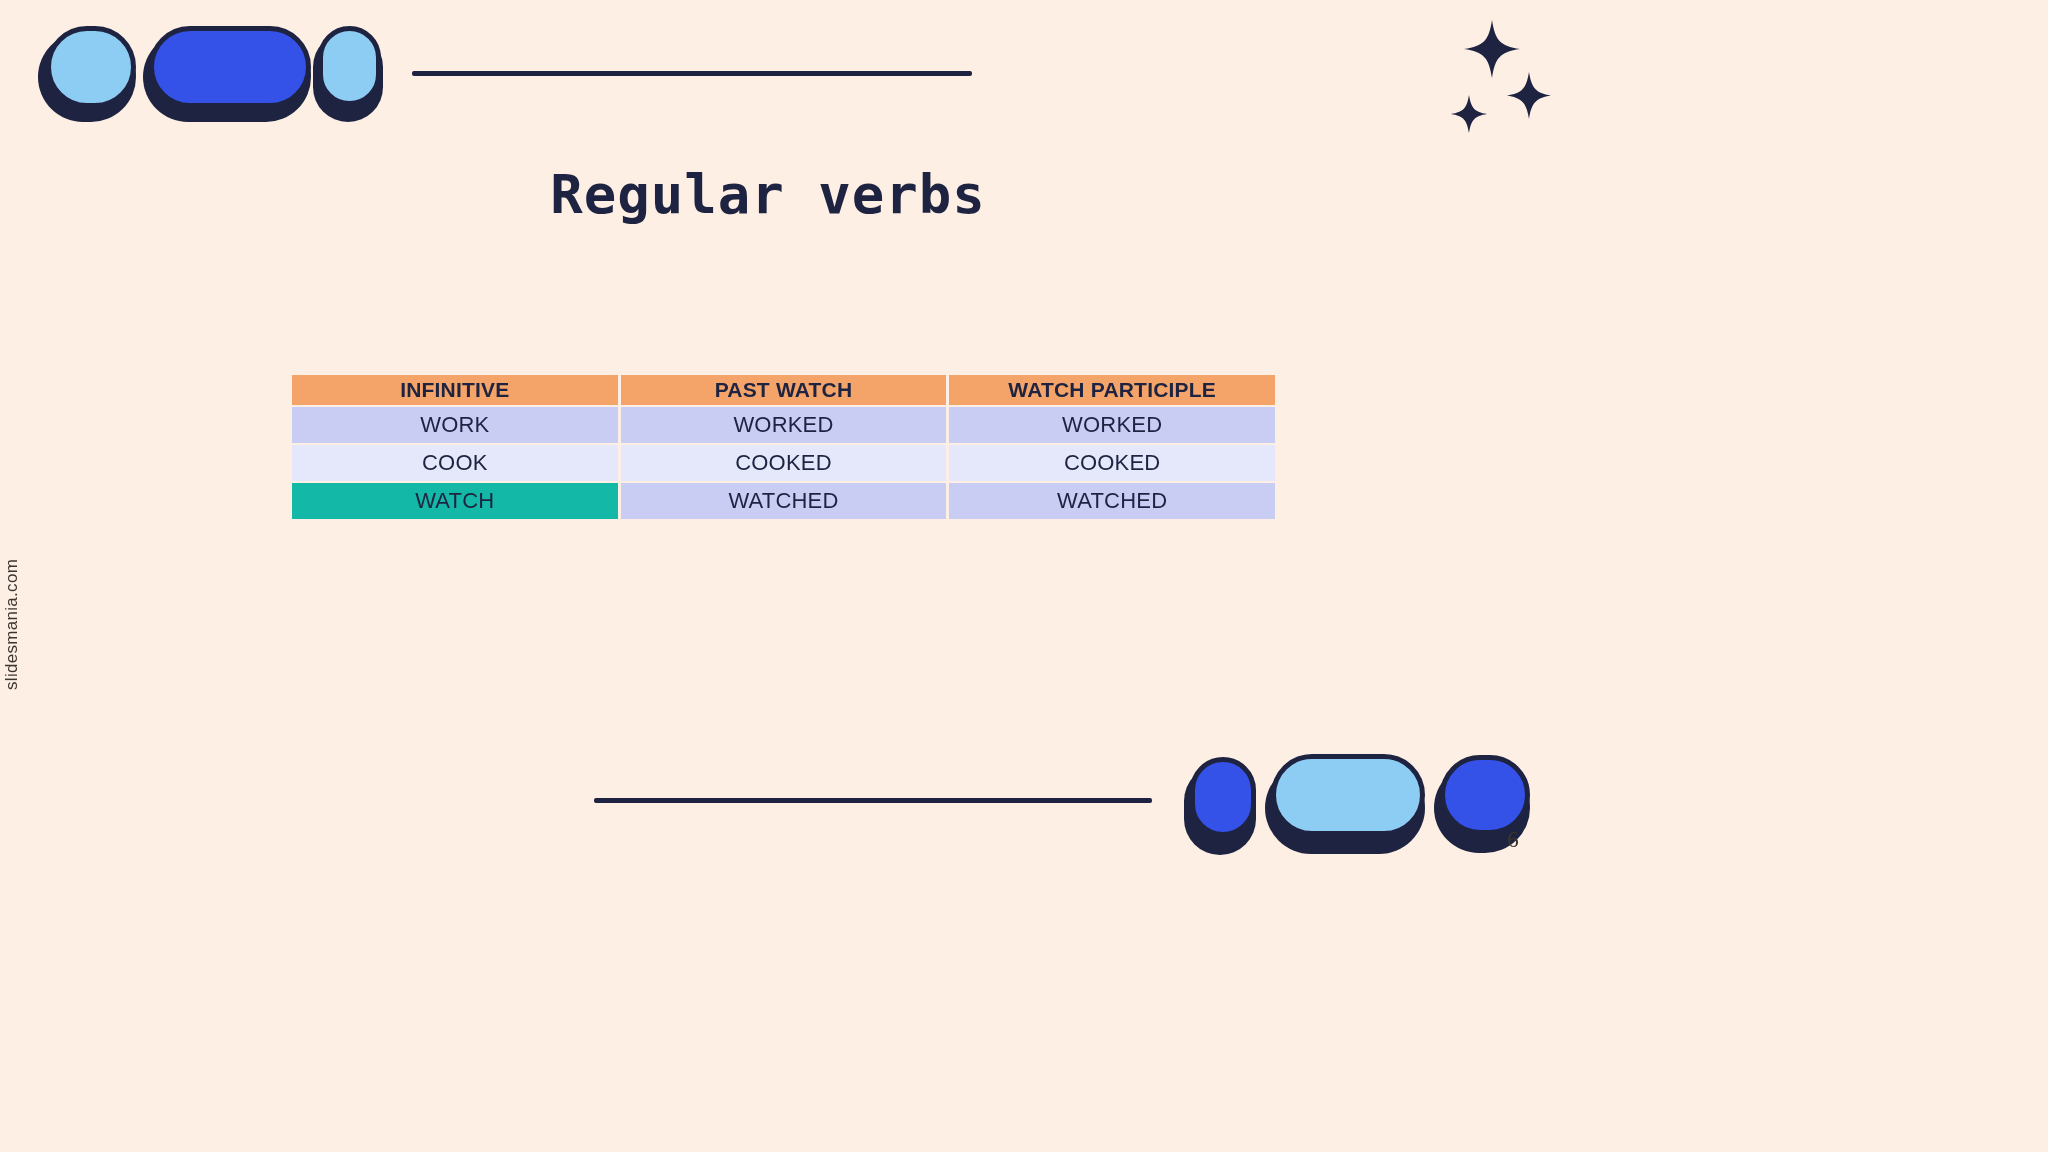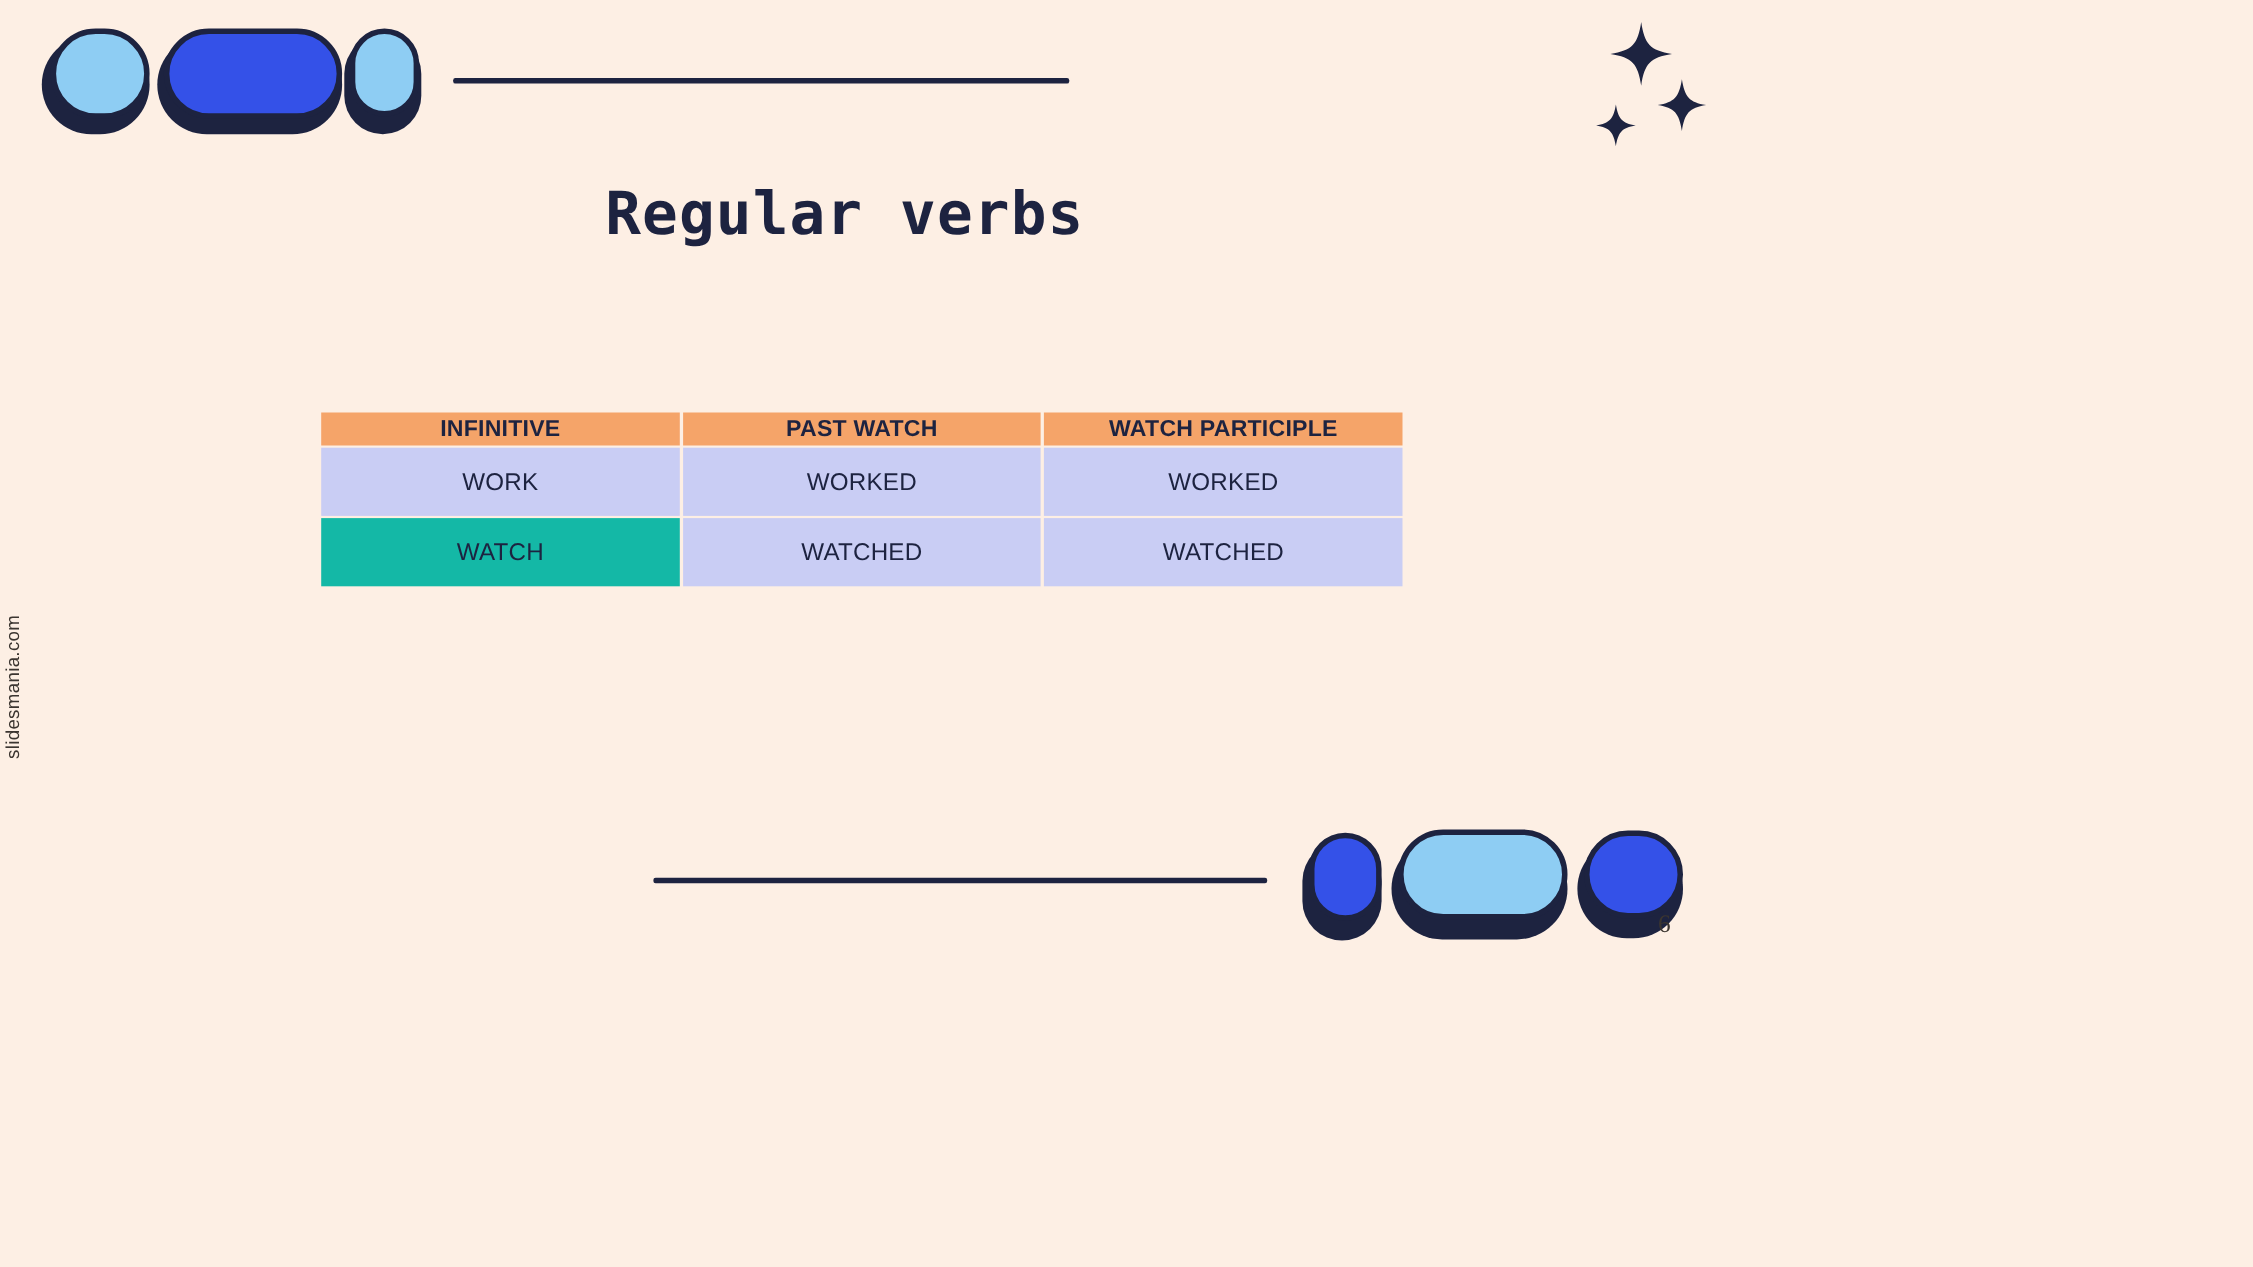--- a/index.html
+++ b/index.html
@@ -97,21 +97,21 @@
     left: 289px;
     top: 373px;
     width: 989px;
     border-collapse: separate;
     border-spacing: 3px 2px;
     table-layout: fixed;
   }
   #verb-table th,
   #verb-table td {
     padding: 0;
-    height: 62px;
+    height: 36px;
     text-align: center;
     vertical-align: middle;
     color: #1D2340;
     font-family: "Liberation Sans", sans-serif;
   }
   #verb-table th {
     background: #F5A469;
     font-size: 21px;
     font-weight: 700;
     letter-spacing: 0.2px;
@@ -191,20 +191,25 @@
         <th style="background: rgb(245, 164, 105); color: rgb(29, 35, 64);">PAST WATCH</th>
         <th style="background: rgb(245, 164, 105); color: rgb(29, 35, 64);">WATCH PARTICIPLE</th>
       </tr>
     </thead>
     <tbody>
       <tr class="row-odd">
         <td style="background: rgb(201, 205, 244); color: rgb(29, 35, 64);">WORK</td>
         <td style="background: rgb(201, 205, 244); color: rgb(29, 35, 64);">WORKED</td>
         <td style="background: rgb(201, 205, 244); color: rgb(29, 35, 64);">WORKED</td>
       </tr>
+      <tr class="row-even">
+        <td style="background: rgb(229, 232, 250); color: rgb(29, 35, 64);">COOK</td>
+        <td style="background: rgb(229, 232, 250); color: rgb(29, 35, 64);">COOKED</td>
+        <td style="background: rgb(229, 232, 250); color: rgb(29, 35, 64);">COOKED</td>
+      </tr>
       <tr class="row-odd">
         <td style="background: #14b8a6; color: rgb(29, 35, 64);">WATCH</td>
         <td style="background: rgb(201, 205, 244); color: rgb(29, 35, 64);">WATCHED</td>
         <td style="background: rgb(201, 205, 244); color: rgb(29, 35, 64);">WATCHED</td>
       </tr>
     </tbody>
   </table>
 
   <div class="rule" id="rule-bottom" style="background: rgb(29, 35, 64);"></div>
 

